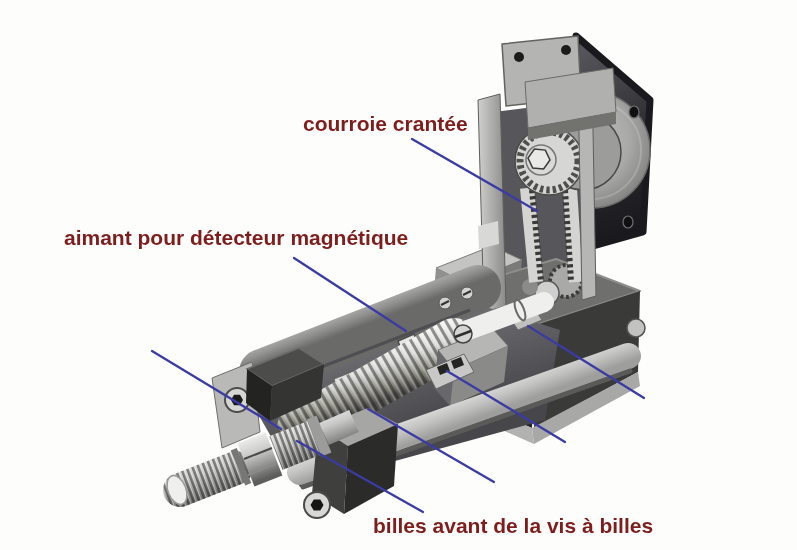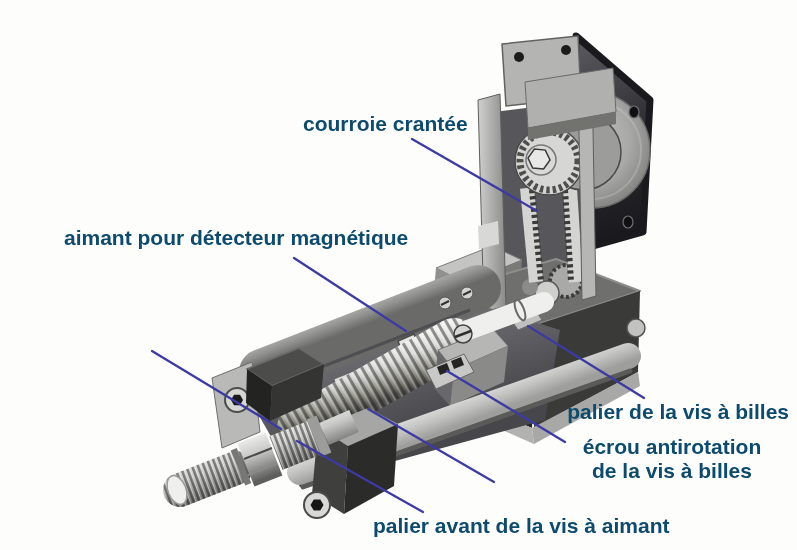--- a/index.html
+++ b/index.html
@@ -5,21 +5,21 @@
   html,body{margin:0;padding:0;background:#ffffff;}
   .stage{
     position:relative;width:797px;height:550px;overflow:hidden;
     background:#fdfdfc;
     font-family:"Liberation Sans","DejaVu Sans",sans-serif;
   }
   .stage svg{position:absolute;left:0;top:0;}
   .diagram-label{
     position:absolute;
     font-weight:bold;font-size:21px;line-height:24px;
-    color:#0c4a6e;white-space:nowrap;
+    color:#7f1d1d;white-space:nowrap;
     letter-spacing:0px;
   }
   .diagram-label.two-line{white-space:normal;text-align:center;}
 </style>
 </head>
 <body>
 
 <div class="stage">
 
 <svg width="797" height="550" viewBox="0 0 797 550">
@@ -212,23 +212,18 @@
     <line x1="368" y1="409" x2="494" y2="482"></line>
     <line x1="297" y1="441" x2="423" y2="512"></line>
   </g>
 </svg>
 
 <div class="diagram-label" style="left:303px;top:112px;">courroie crantée</div>
 
 <div class="diagram-label" style="left:64px;top:226px;">aimant pour détecteur magnétique</div>
 
 
-<div class="diagram-label" style="right:8px;top:400px;">palier de la vis à billes</div>
-
-<div class="diagram-label two-line" style="left:552px;top:435px;width:240px;">
-  <span>écrou antirotation</span><br>
-  <span>de la vis à billes</span>
+
+
+
+<div class="diagram-label" style="left:373px;top:514px;">billes avant de la vis à billes</div>
+
 </div>
 
-
-<div class="diagram-label" style="left:373px;top:514px;">palier avant de la vis à aimant</div>
-
-</div>
-
 </body></html>

